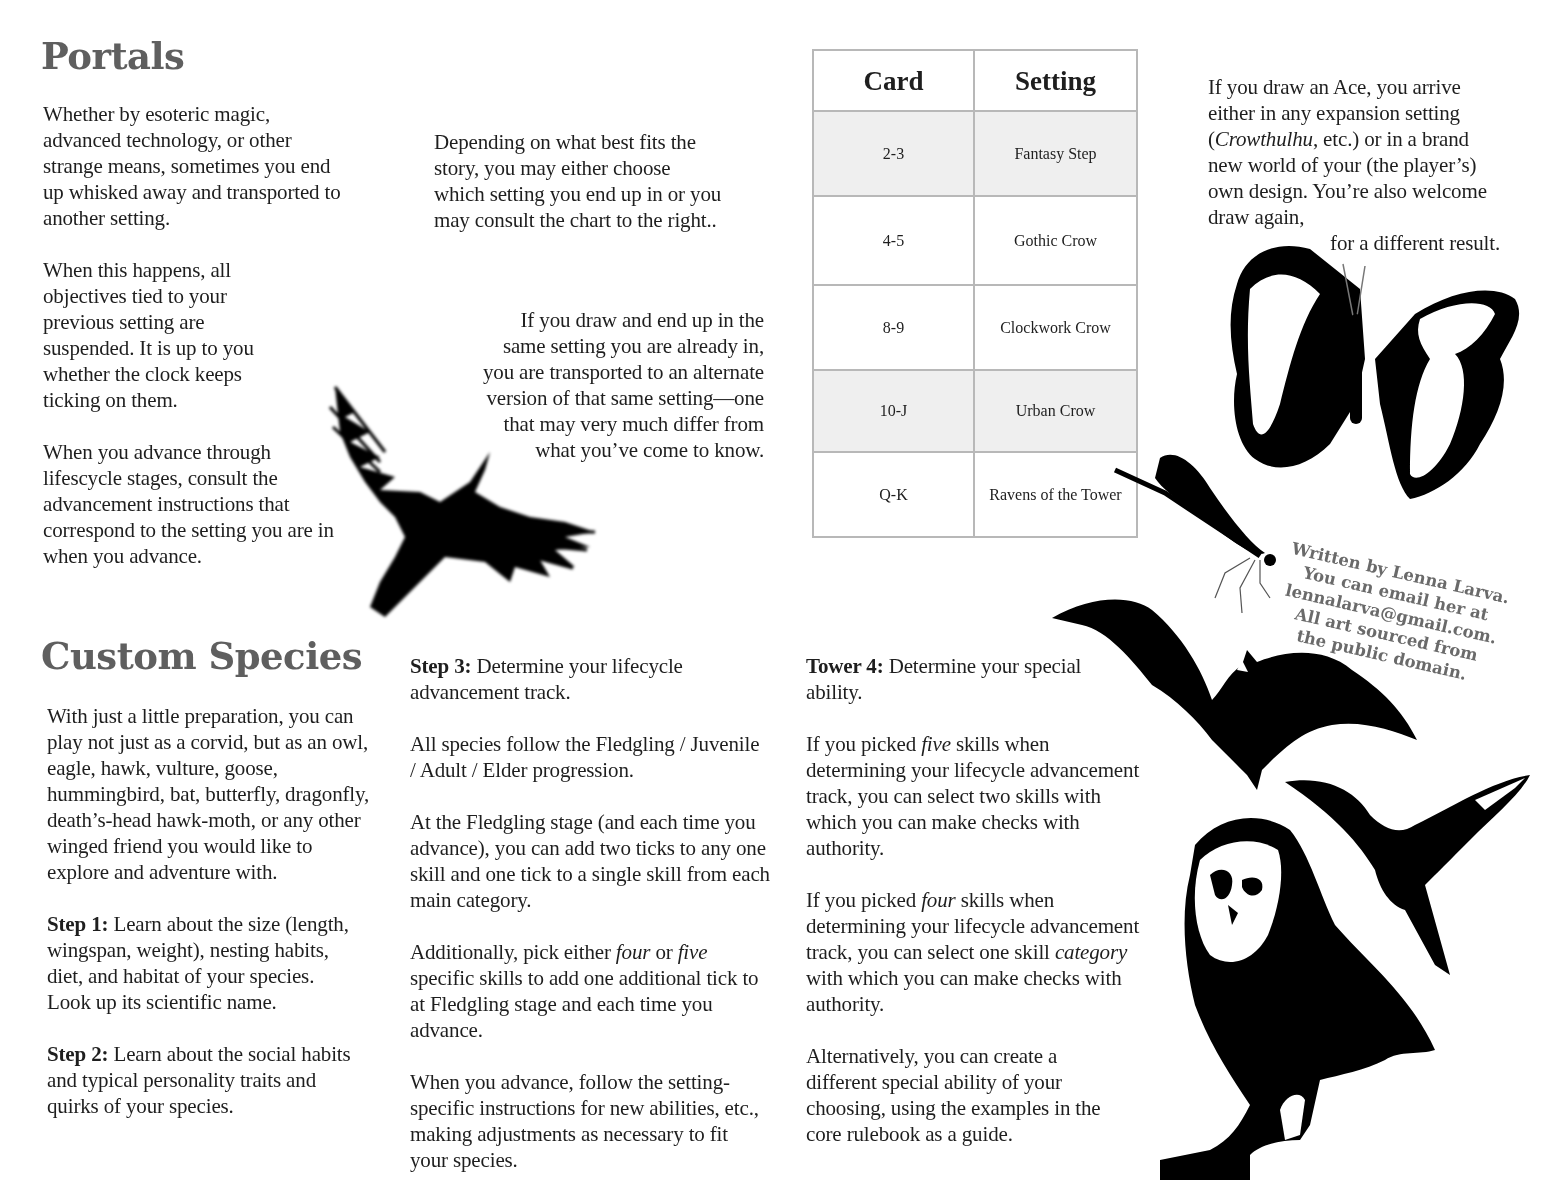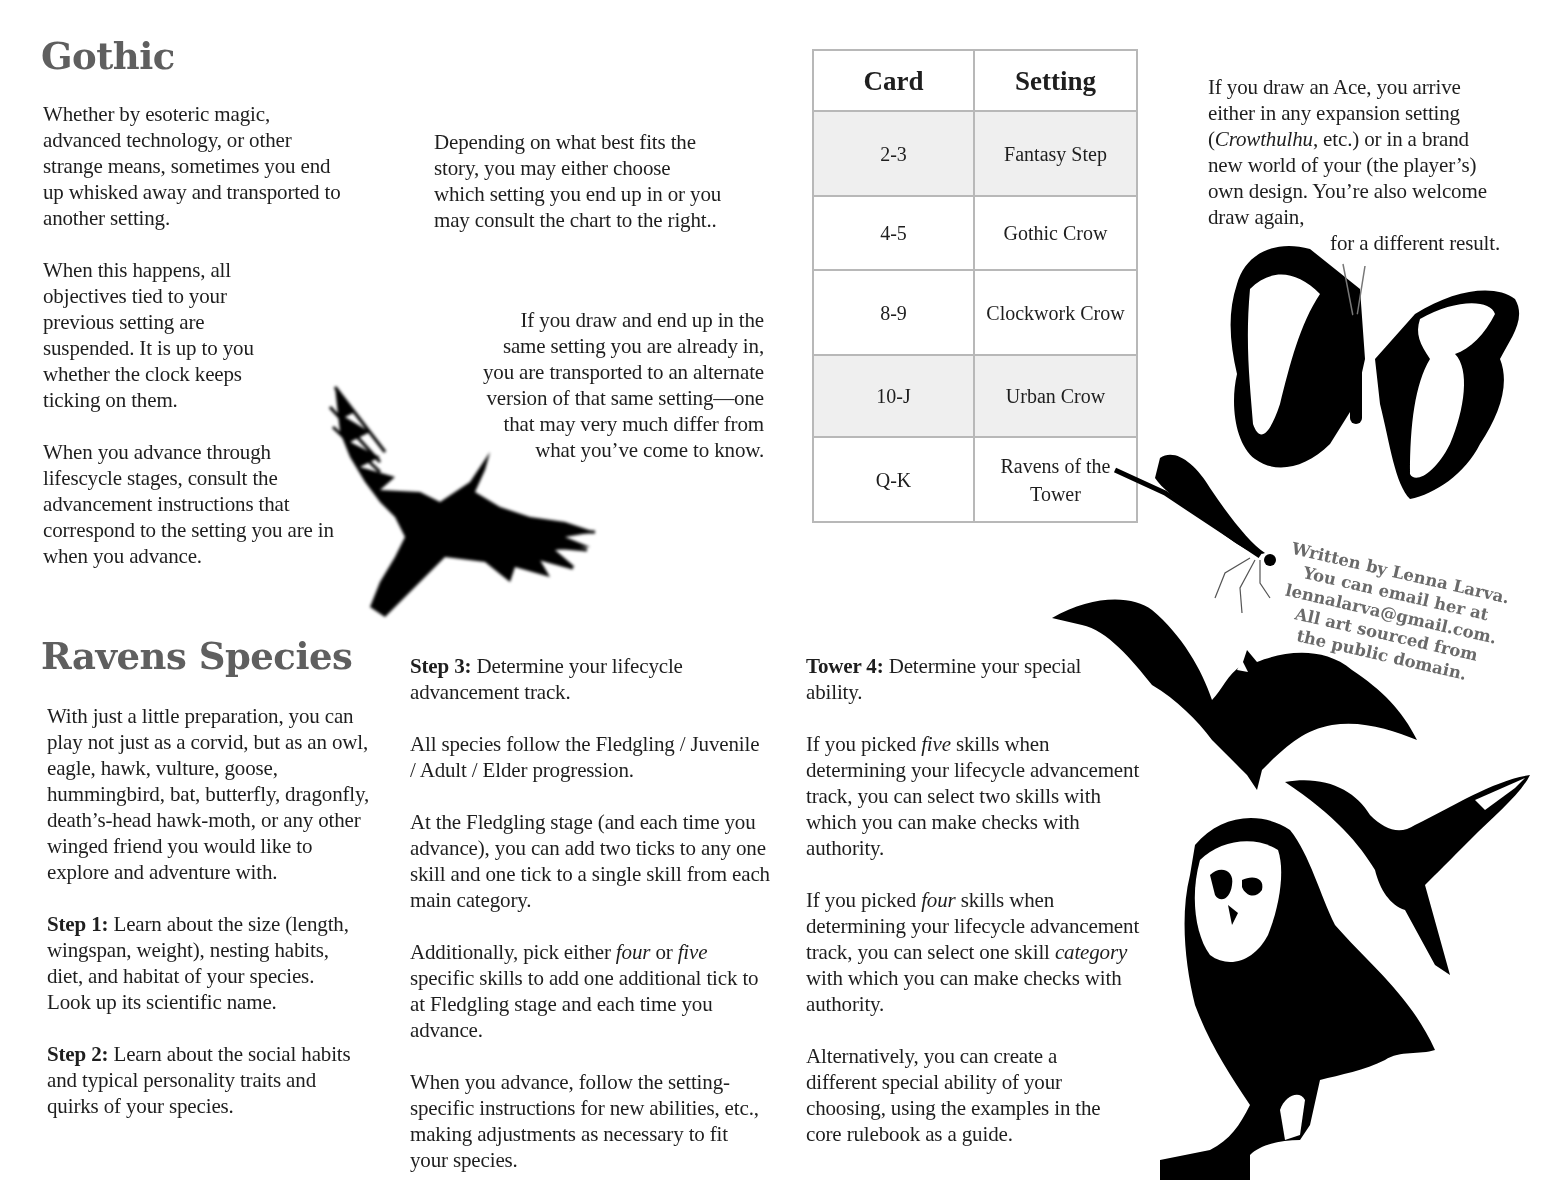--- a/index.html
+++ b/index.html
@@ -26,39 +26,39 @@
   i { font-style: italic; }
 
   
   .card-table {
     border-collapse: collapse; position: absolute; left: 812px; top: 29px;
     font-family: "Liberation Serif", "DejaVu Serif", serif;
     margin-top: 20px;
   }
   .card-table td, .card-table th {
     border: 2px solid #b8b8b8; text-align: center; vertical-align: middle;
-    font-size: 20px; line-height: 28px; padding: 0 8px;
+    font-size: 16px; line-height: 28px; padding: 0 8px;
   }
   .card-table th { font-weight: bold; font-size: 27px; background: #fff; height: 59px; }
   .card-table .col1 { width: 143px; }
   .card-table .col2 { width: 145px; }
   .card-table tr.shade td { background: #efefef; }
 
   .credit {
     position: absolute; left: 1286px; top: 536px; width: 240px;
     transform: rotate(13deg); transform-origin: left top;
     font-family: "DejaVu Serif", serif; font-weight: bold;
     color: #6a6a6a; font-size: 16.5px; line-height: 21px; text-align: center;
   }
   svg { position: absolute; overflow: visible; }
 </style>
 </head>
 <body>
 
-<h1 class="heading abs" style="left:41px; top:34px;">Gothic</h1>
+<h1 class="heading abs" style="left:41px; top:34px;">Portals</h1>
 
 <div class="abs body-text" style="left:43px; top:101px; width:310px;">
   <p class="para">Whether by esoteric magic, advanced technology, or other strange means, sometimes you end up whisked away and transported to another setting.</p>
   <p class="para" style="width:250px;">When this happens, all objectives tied to your previous setting are suspended. It is up to you whether the clock keeps ticking on them.</p>
   <p class="para" style="width:300px;">When you advance through lifescycle stages, consult the advancement instructions that correspond to the setting you are in when you advance.</p>
 </div>
 
 <p class="abs body-text" style="left:434px; top:129px; width:290px;">Depending on what best fits the story, you may either choose which setting you end up in or you may consult the chart to the right..</p>
 
 <p class="abs body-text right" style="left:474px; top:307px; width:290px;">If you draw and end up in the same setting you are already in, you are transported to an alternate version of that same setting—one that may very much differ from what you’ve come to know.</p>
@@ -85,21 +85,21 @@
 <table class="card-table">
   <tbody>
       <tr>
     <th class="col1">Card</th>
     <th class="col2">Setting</th>
   </tr>
   <tr class="shade" style="height:85px;">
     <td>2-3</td>
     <td>Fantasy Step</td>
   </tr>
-  <tr style="height:74px;">
+  <tr style="height:89px;">
     <td>4-5</td>
     <td>Gothic Crow</td>
   </tr>
   <tr style="height:85px;">
     <td>8-9</td>
     <td>Clockwork Crow</td>
   </tr>
   <tr class="shade" style="height:82px;">
     <td>10-J</td>
     <td>Urban Crow</td>
@@ -133,21 +133,21 @@
 </svg>
 
 <div class="credit">
   <div>Written by Lenna Larva.</div>
   <div>You can email her at</div>
   <div>lennalarva@gmail.com.</div>
   <div>All art sourced from</div>
   <div>the public domain.</div>
 </div>
 
-<h1 class="heading abs" style="left:41px; top:634px;">Ravens Species</h1>
+<h1 class="heading abs" style="left:41px; top:634px;">Custom Species</h1>
 
 <div class="abs body-text" style="left:47px; top:703px; width:330px;">
   <p class="para">With just a little preparation, you can play not just as a corvid, but as an owl, eagle, hawk, vulture, goose, hummingbird, bat, butterfly, dragonfly, death’s-head hawk-moth, or any other winged friend you would like to explore and adventure with.</p>
   <p class="para" style="width:310px;"><b class="step">Step 1:</b><span> Learn about the size (length, wingspan, weight), nesting habits, diet, and habitat of your species. Look up its scientific name.</span></p>
   <p class="para" style="width:320px;"><b class="step">Step 2:</b><span> Learn about the social habits and typical personality traits and quirks of your species.</span></p>
 </div>
 
 <div class="abs body-text" style="left:410px; top:653px; width:360px;">
   <p class="para" style="width:330px;"><b class="step">Step 3:</b><span> Determine your lifecycle advancement track.</span></p>
   <p class="para" style="width:356px;">All species follow the Fledgling / Juvenile / Adult / Elder progression.</p>

